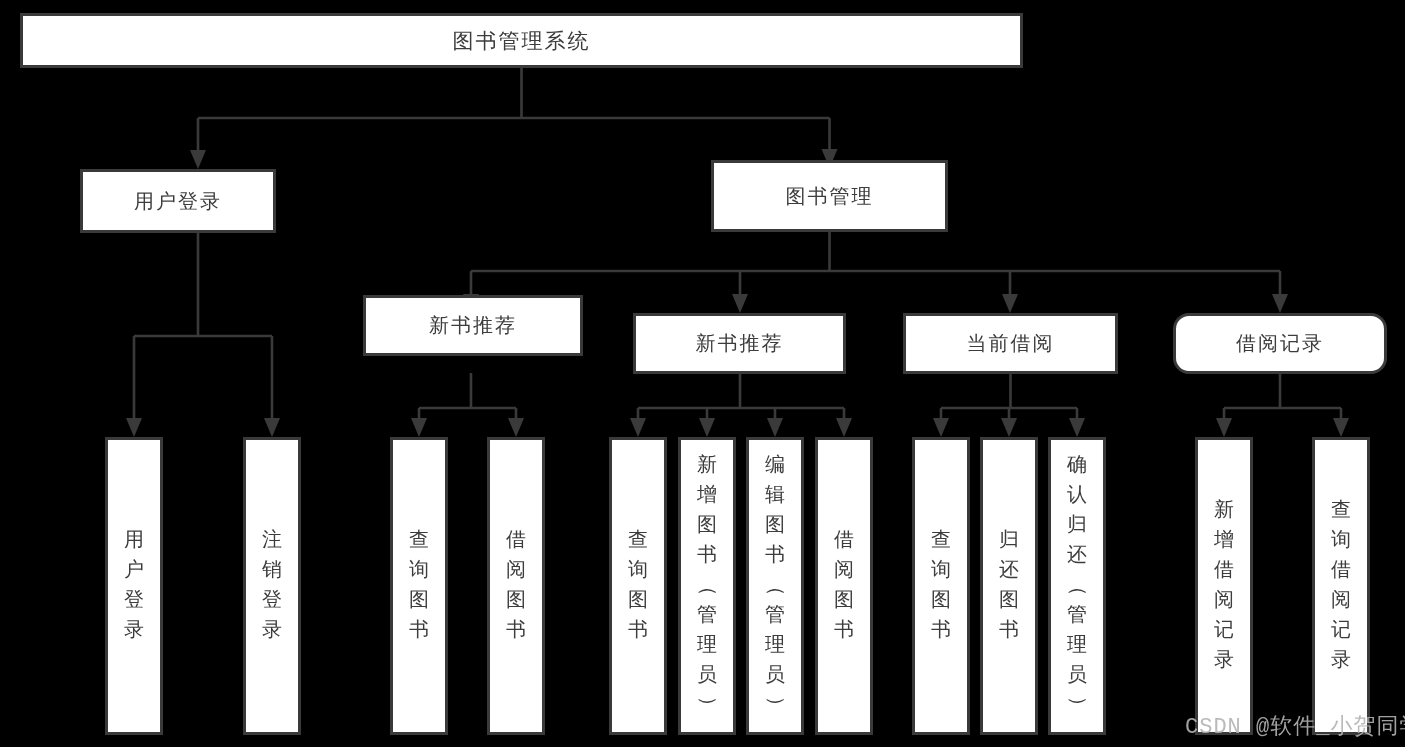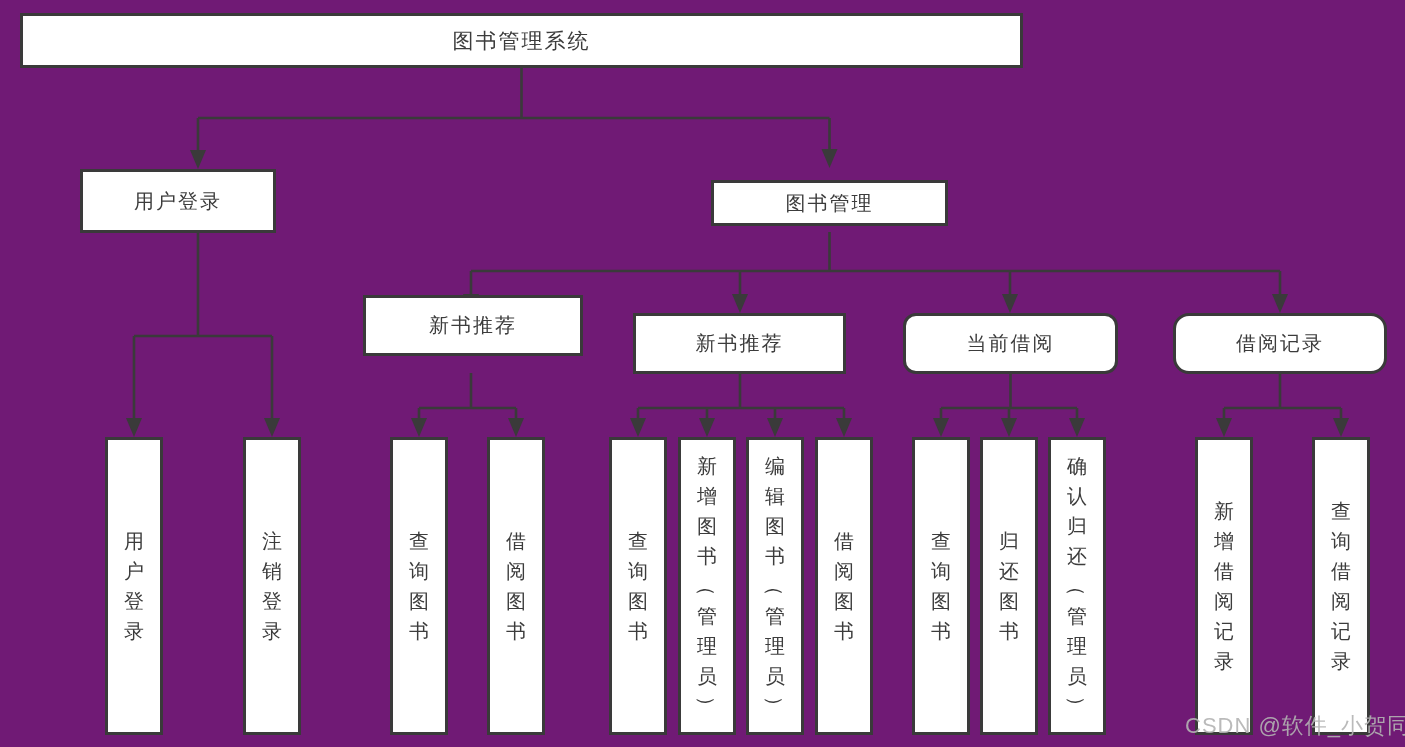--- a/index.html
+++ b/index.html
@@ -5,22 +5,22 @@
   :root {
     --line: #3a3a3a;
     --text: #3c3c3c;
     --watermark: #b3b3b3;
   }
   html, body { margin: 0; padding: 0; background: #ffffff; }
   #stage {
     position: relative;
     width: 1405px;
     height: 747px;
-    background: #701a75;
-    font-family: Liberation Sans, sans-serif;
+    background: #000000;
+    font-family: Liberation Mono, monospace;
     color: var(--text);
     overflow: hidden;
   }
   #wires {
     position: absolute;
     left: 0; top: 0;
     width: 1405px; height: 747px;
   }
   #wires path {
     stroke: var(--line);
@@ -116,31 +116,31 @@
     </g>
   </svg>
 
   <div class="box root-box" style="left:20px; top:13px; width:1003px; height:55px;">
     <span class="hlabel">图书管理系统</span>
   </div>
 
   <div class="box" style="left:80px; top:169px; width:196px; height:64px;">
     <span class="hlabel">用户登录</span>
   </div>
-  <div class="box" style="left:711px; top:180px; width:237px; height:46px;text-align:right;">
+  <div class="box" style="left:711px; top:160px; width:237px; height:72px;text-align:right;">
     <span class="hlabel">图书管理</span>
   </div>
 
   <div class="box" style="left:363px; top:295px; width:220px; height:61px;">
     <span class="hlabel">新书推荐</span>
   </div>
   <div class="box" style="left:633px; top:313px; width:213px; height:61px;">
     <span class="hlabel">新书推荐</span>
   </div>
-  <div class="box" style="left:903px; top:313px; width:215px; height:61px;border-radius:13px;">
+  <div class="box" style="left:903px; top:313px; width:215px; height:61px;">
     <span class="hlabel">当前借阅</span>
   </div>
   <div class="box" style="left:1173px; top:313px; width:214px; height:61px;border-radius:16px;">
     <span class="hlabel">借阅记录</span>
   </div>
 
   <div class="box leaf vtext" style="left:105px; top:437px; width:58px; height:298px;">
       <span class="vchar">用</span>
       <span class="vchar">户</span>
       <span class="vchar">登</span>

